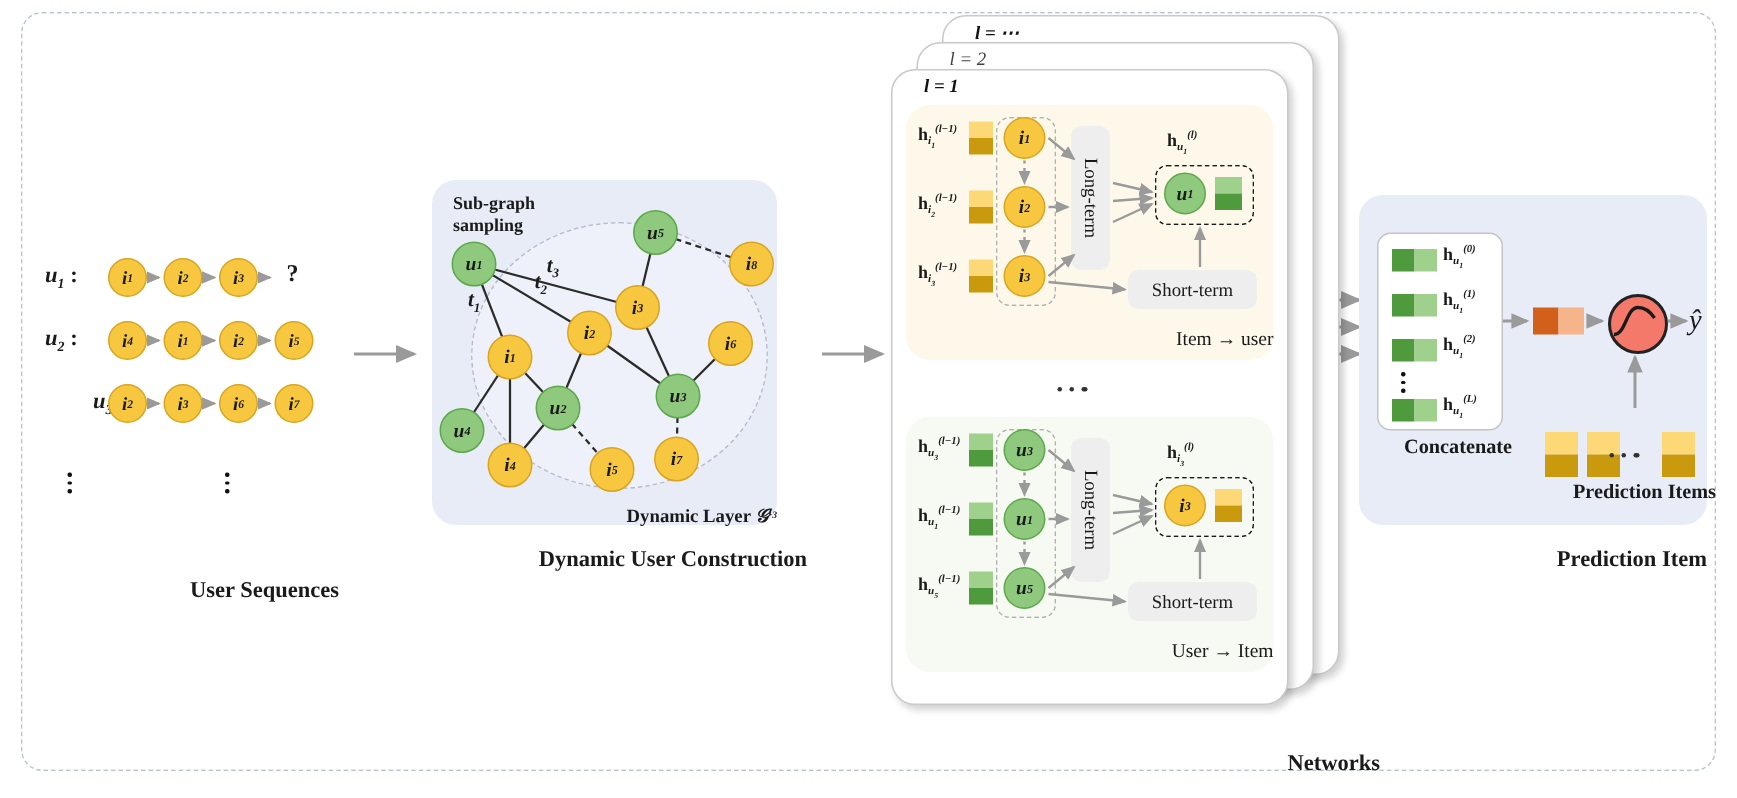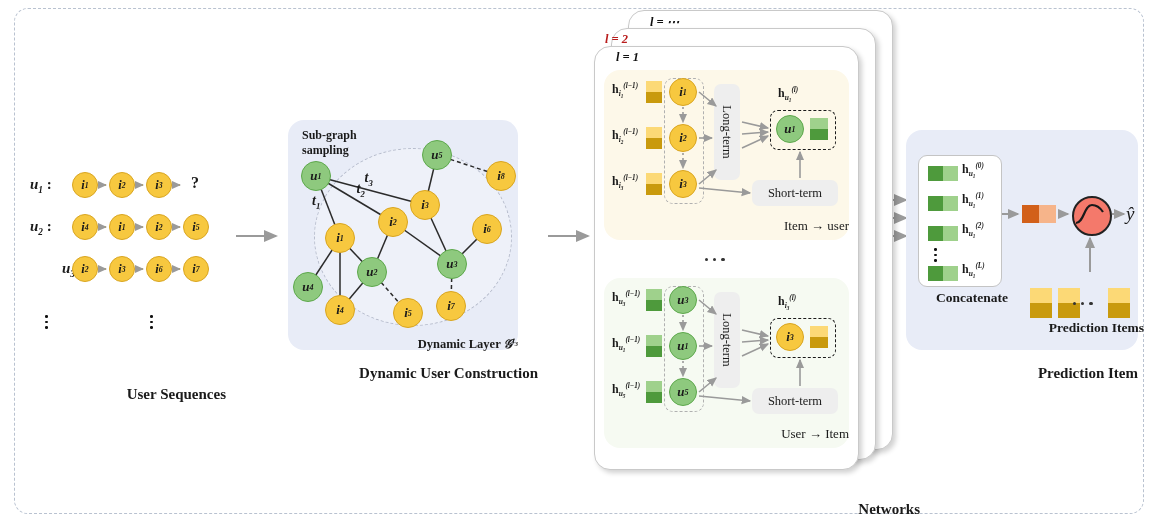--- a/index.html
+++ b/index.html
@@ -203,21 +203,21 @@
   </span>
 </div>
 <div class="cap" style="left:268px;top:365px;width:270px;font-size:15px;">Dynamic User Construction</div>
 
 <div class="panel" style="left:628px;top:10px;width:265px;height:440px;background:#fff;
             border:1.4px solid #c9c9c9;box-shadow:3px 3px 5px rgba(0,0,0,.18);"></div>
 <div class="lbl" style="left:650px;top:14px;font-weight:bold;font-size:12.5px;color:#111;">l = ⋯</div>
 
 <div class="panel" style="left:611px;top:28px;width:265px;height:432px;background:#fff;
             border:1.4px solid #c9c9c9;box-shadow:3px 3px 5px rgba(0,0,0,.18);"></div>
-<div class="lbl" style="left:605px;top:32px;font-weight:bold;font-size:12.5px;color:#b91c1c;">l = 2</div>
+<div class="lbl" style="left:633px;top:32px;font-weight:normal;font-size:12.5px;color:#404040;">l = 2</div>
 
 <div class="panel" style="left:594px;top:46px;width:265px;height:424px;background:#fff;
             border:1.4px solid #c9c9c9;box-shadow:3px 3px 5px rgba(0,0,0,.18);"></div>
 <div class="lbl" style="left:616px;top:50px;font-weight:bold;font-size:12.5px;color:#111;">l = 1</div>
 
 <div class="panel" style="left:604px;top:70px;width:245px;height:170px;background:#fdf8e9;"></div>
 <div id="m0-host">
     <div style="position: absolute; left: 664px; top: 78px; width: 38px; height: 124px; border: 1.5px dashed rgb(176, 176, 176); border-radius: 9px;"></div>
     <div class="lbl" style="left: 612px; top: 82px; font-size: 12px; font-weight: bold;"><span style="font-style:normal;font-weight:bold">h</span><sub style="font-size:.62em"><span style="font-style:italic">i</span><sub style="font-size:0.7em">1</sub></sub><sup style="font-size:.6em;font-style:italic">(l−1)</sup></div>
     <div class="swatch" style="left: 646px; top: 81px; width: 16px; height: 22px;">

